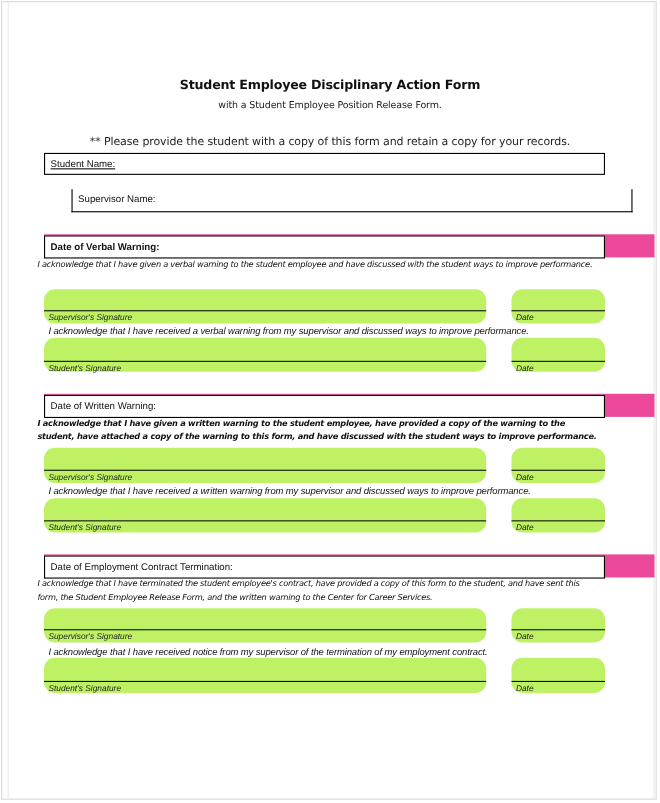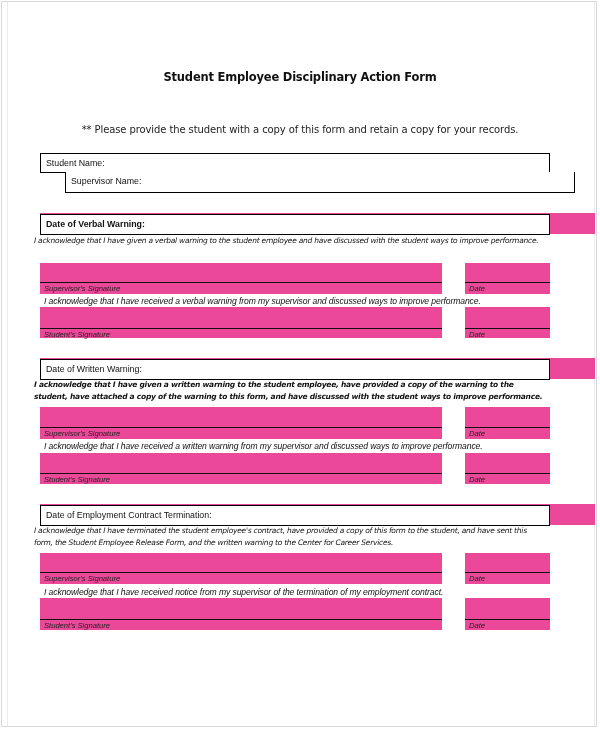--- a/index.html
+++ b/index.html
@@ -47,44 +47,45 @@
       position: absolute; left: 34px; width: 510px;
       font-size: 7.5px; line-height: 11.5px; color: #111;
       font-style: italic; font-family: "DejaVu Sans", sans-serif; letter-spacing: -0.25px;
     }
     .ack-plain {
       position: absolute; left: 44px; width: 515px;
       font-size: 8.6px; color: #111; font-style: italic; letter-spacing: -0.1px;
       white-space: nowrap;
     }
     .sig-block {
-      position: absolute; background: #ec4899; box-sizing: border-box;
+      position: absolute; background: #bef264; box-sizing: border-box; border-radius: 10px;
     }
     .sig-block .line {
       position: absolute; left: 0; right: 0; height: 1px; background: #111;
     }
     .sig-block .label {
       position: absolute; left: 4px; font-size: 7.6px; font-style: italic; color: #222;
     }
     .sig-left { left: 40px; width: 402px; }
     .sig-right { left: 465px; width: 85px; }
   </style>
 </head>
 <body>
 
 <div class="page-frame">
   <div class="page-frame-inner"></div>
 </div>
 
 <div class="title">Student Employee Disciplinary Action Form</div>
 <div class="intro">
+  <div>with a Student Employee Position Release Form.</div>
 </div>
 <div class="note">** Please provide the student with a copy of this form and retain a copy for your records.</div>
 
-<div class="field-row" style="top:153px;">Student Name:</div>
+<div class="field-row" style="top:139px;text-decoration:underline;">Student Name:</div>
 <div class="field-row" style="top:172px; border-top:none; height:21px;margin-left:25px;">Supervisor Name:</div>
 
 <div class="section-header" style="top:193px;">Verbal Warning</div>
 <div class="field-row" style="top:214px; height:21px;font-weight:bold;">Date of Verbal Warning:</div>
 <div class="ack" style="top:235px;">I acknowledge that I have given a verbal warning to the student employee and have discussed with the student ways to improve performance.</div>
 
 <div class="sig-block sig-left" style="top:263px; height:31px;">
   <div class="line" style="top:19px;"></div>
   <div class="label" style="top:21px;">Supervisor's Signature</div>
 </div>

